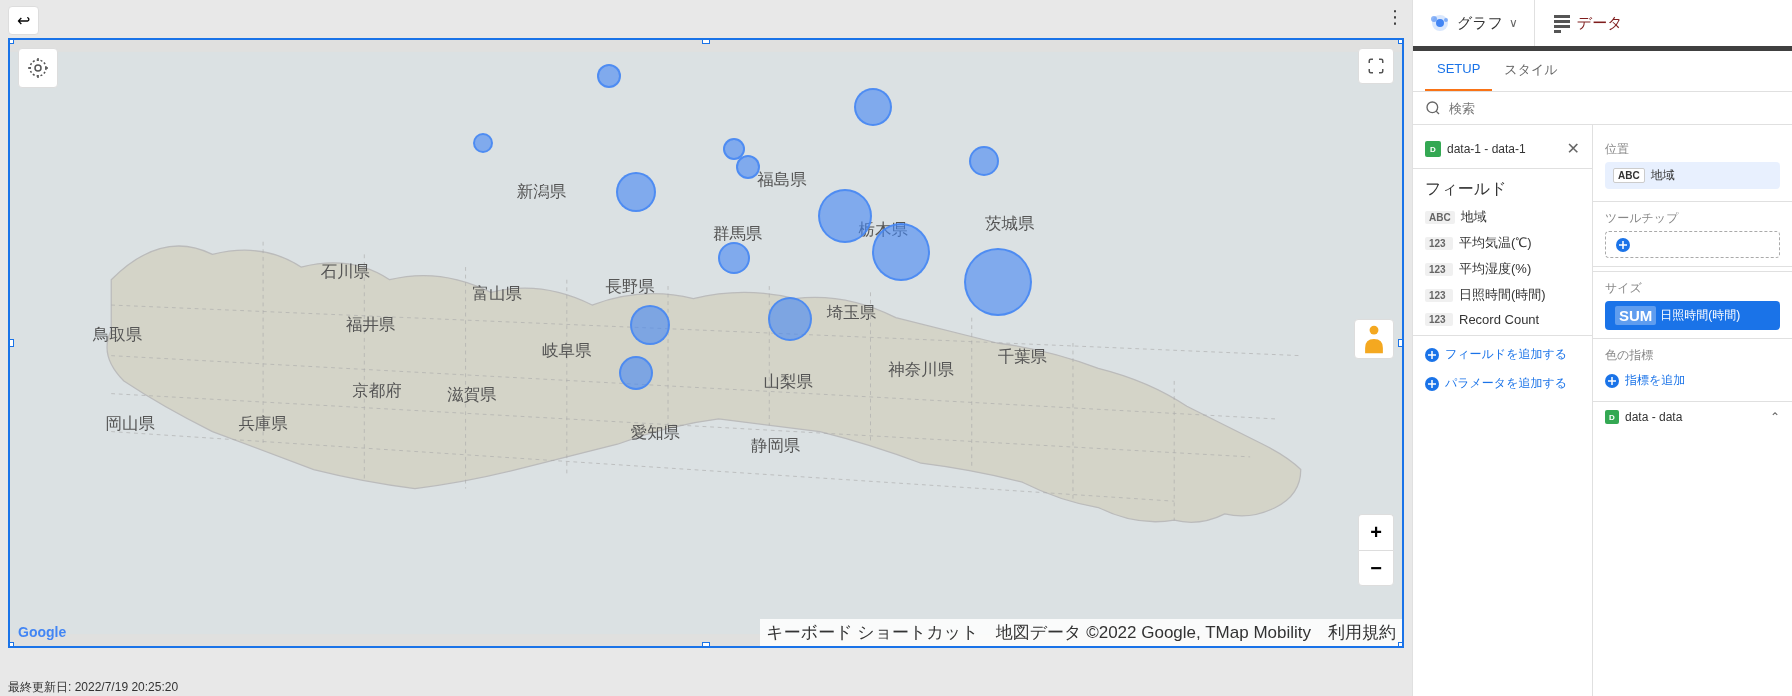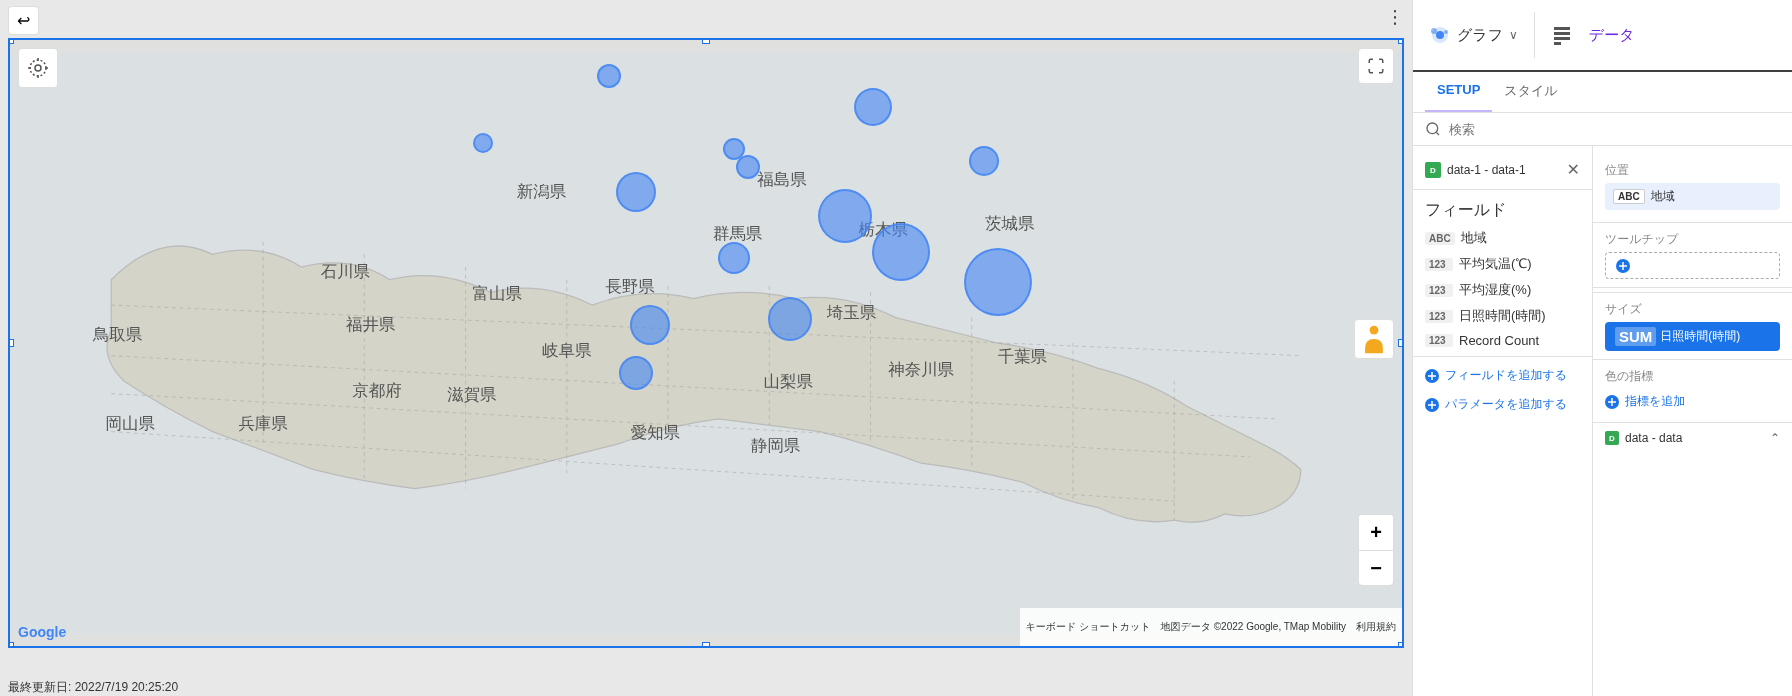--- a/index.html
+++ b/index.html
@@ -149,22 +149,22 @@
       font-weight: bold;
     }
     .zoom-btn:first-child { border-radius: 4px 4px 0 0; border-bottom: none; }
     .zoom-btn:last-child { border-radius: 0 0 4px 4px; }
 
     .map-footer {
       position: absolute;
       bottom: 0;
       right: 0;
       background: rgba(255,255,255,0.85);
-      font-size: 10px;
-      padding: 12px 6px;
+      font-size: 17px;
+      padding: 2px 6px;
       color: #333;
       margin-top: 36px;
     }
 
     .google-logo {
       position: absolute;
       bottom: 6px;
       left: 8px;
       font-size: 14px;
       font-weight: bold;
@@ -185,44 +185,44 @@
       width: 380px;
       background: white;
       border-left: 1px solid #e0e0e0;
       display: flex;
       flex-direction: column;
       overflow: hidden;
     }
 
     .panel-tabs {
       display: flex;
-      border-bottom: 2px solid #404040;
+      border-bottom: 5px solid #404040;
       background: white;
       align-items: center;
     }
 
     .graph-tab {
       display: flex;
       align-items: center;
       gap: 6px;
       padding: 12px 16px;
       font-size: 15px;
       color: #333;
       border-right: 1px solid #e0e0e0;
       cursor: pointer;
     }
     .graph-tab .chevron { font-size: 12px; color: #666; }
 
     .data-tab {
       display: flex;
       align-items: center;
-      gap: 16px;
-      padding: 24px 16px;
+      gap: 4px;
+      padding: 12px 16px;
       font-size: 15px;
-      color: #6d28d9;
+      color: #7f1d1d;
       cursor: pointer;
     }
 
     .tab-icon {
       width: 22px;
       height: 22px;
       display: flex;
       align-items: center;
       justify-content: center;
     }
@@ -234,22 +234,22 @@
     }
     .setup-tab, .style-tab {
       padding: 10px 12px;
       font-size: 13px;
       cursor: pointer;
       color: #666;
       border-bottom: 2px solid transparent;
     }
     .setup-tab.active {
       color: #1a73e8;
-      border-bottom: 2px solid #c4b5fd;
-      font-weight: 700;
+      border-bottom: 2px solid #f97316;
+      font-weight: 400;
     }
 
     .search-bar {
       display: flex;
       align-items: center;
       padding: 8px 12px;
       border-bottom: 1px solid #e0e0e0;
       gap: 8px;
     }
     .search-bar input {

